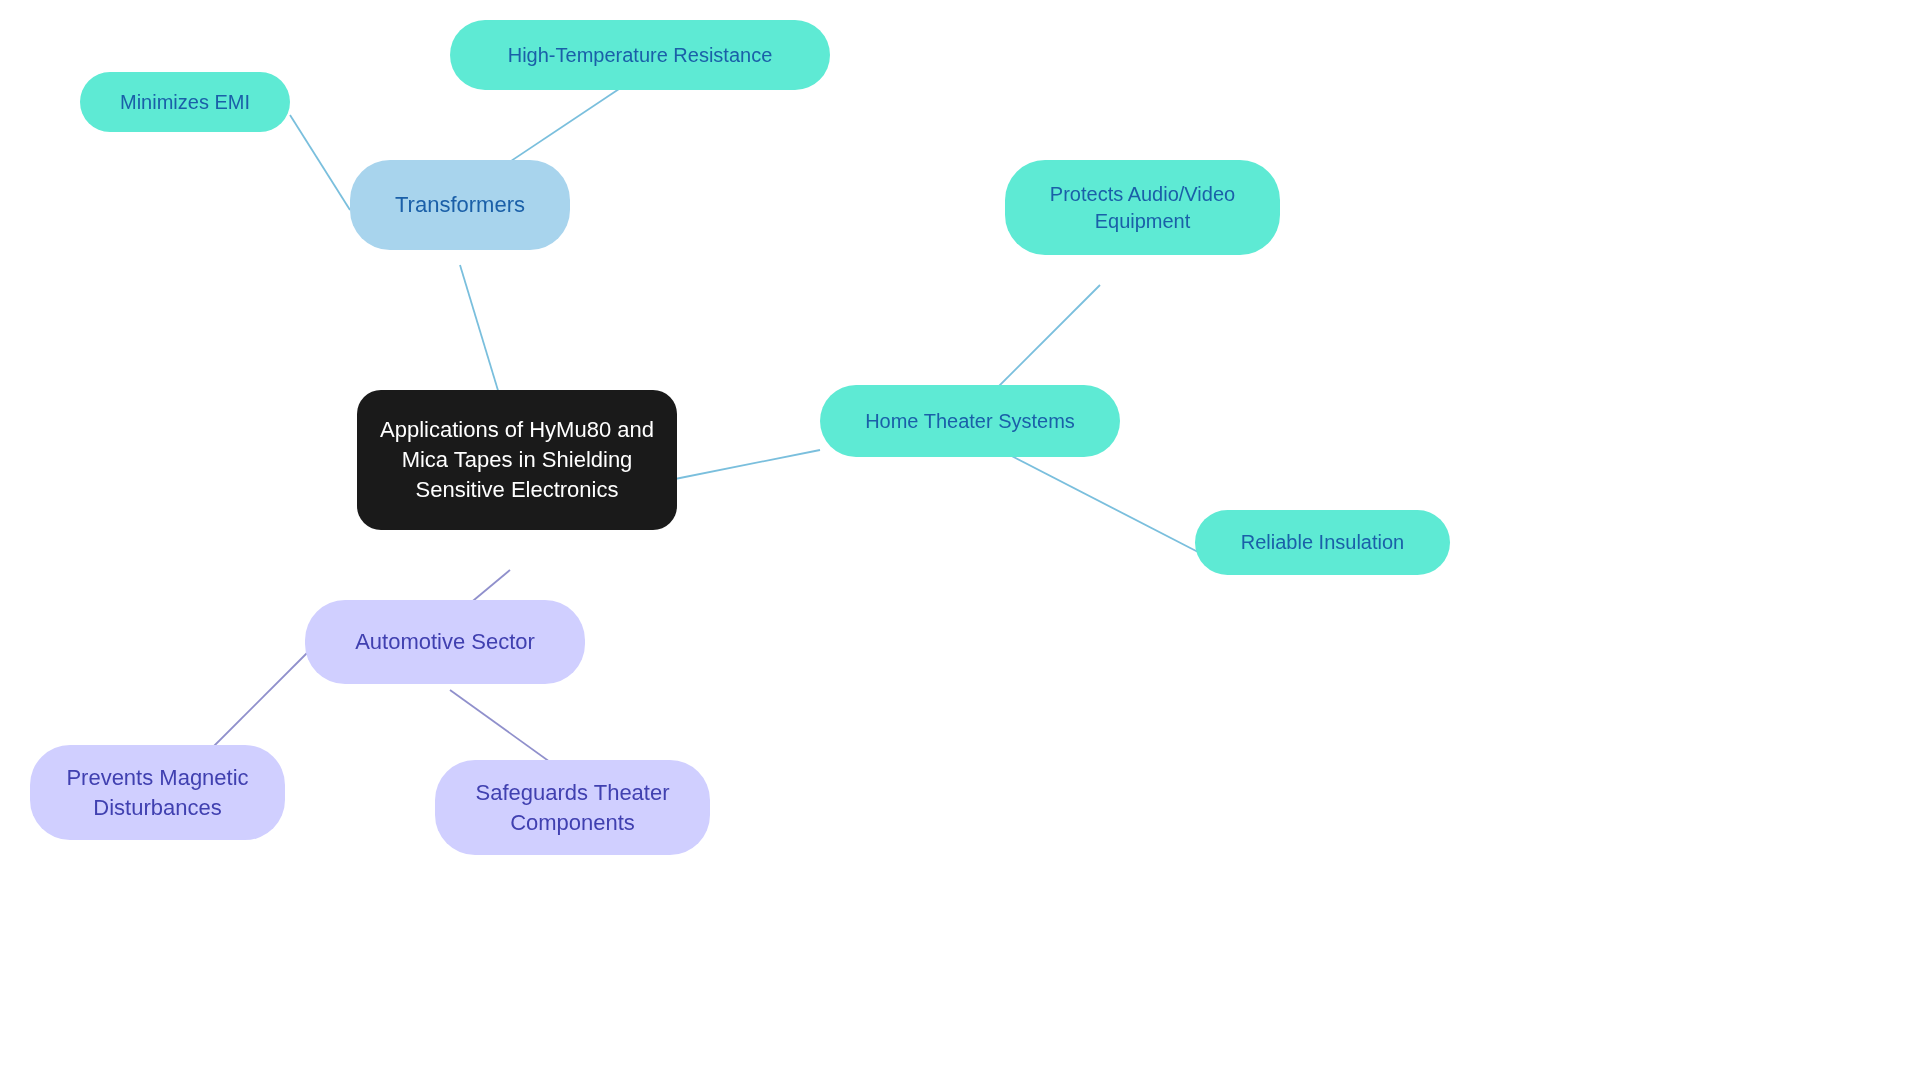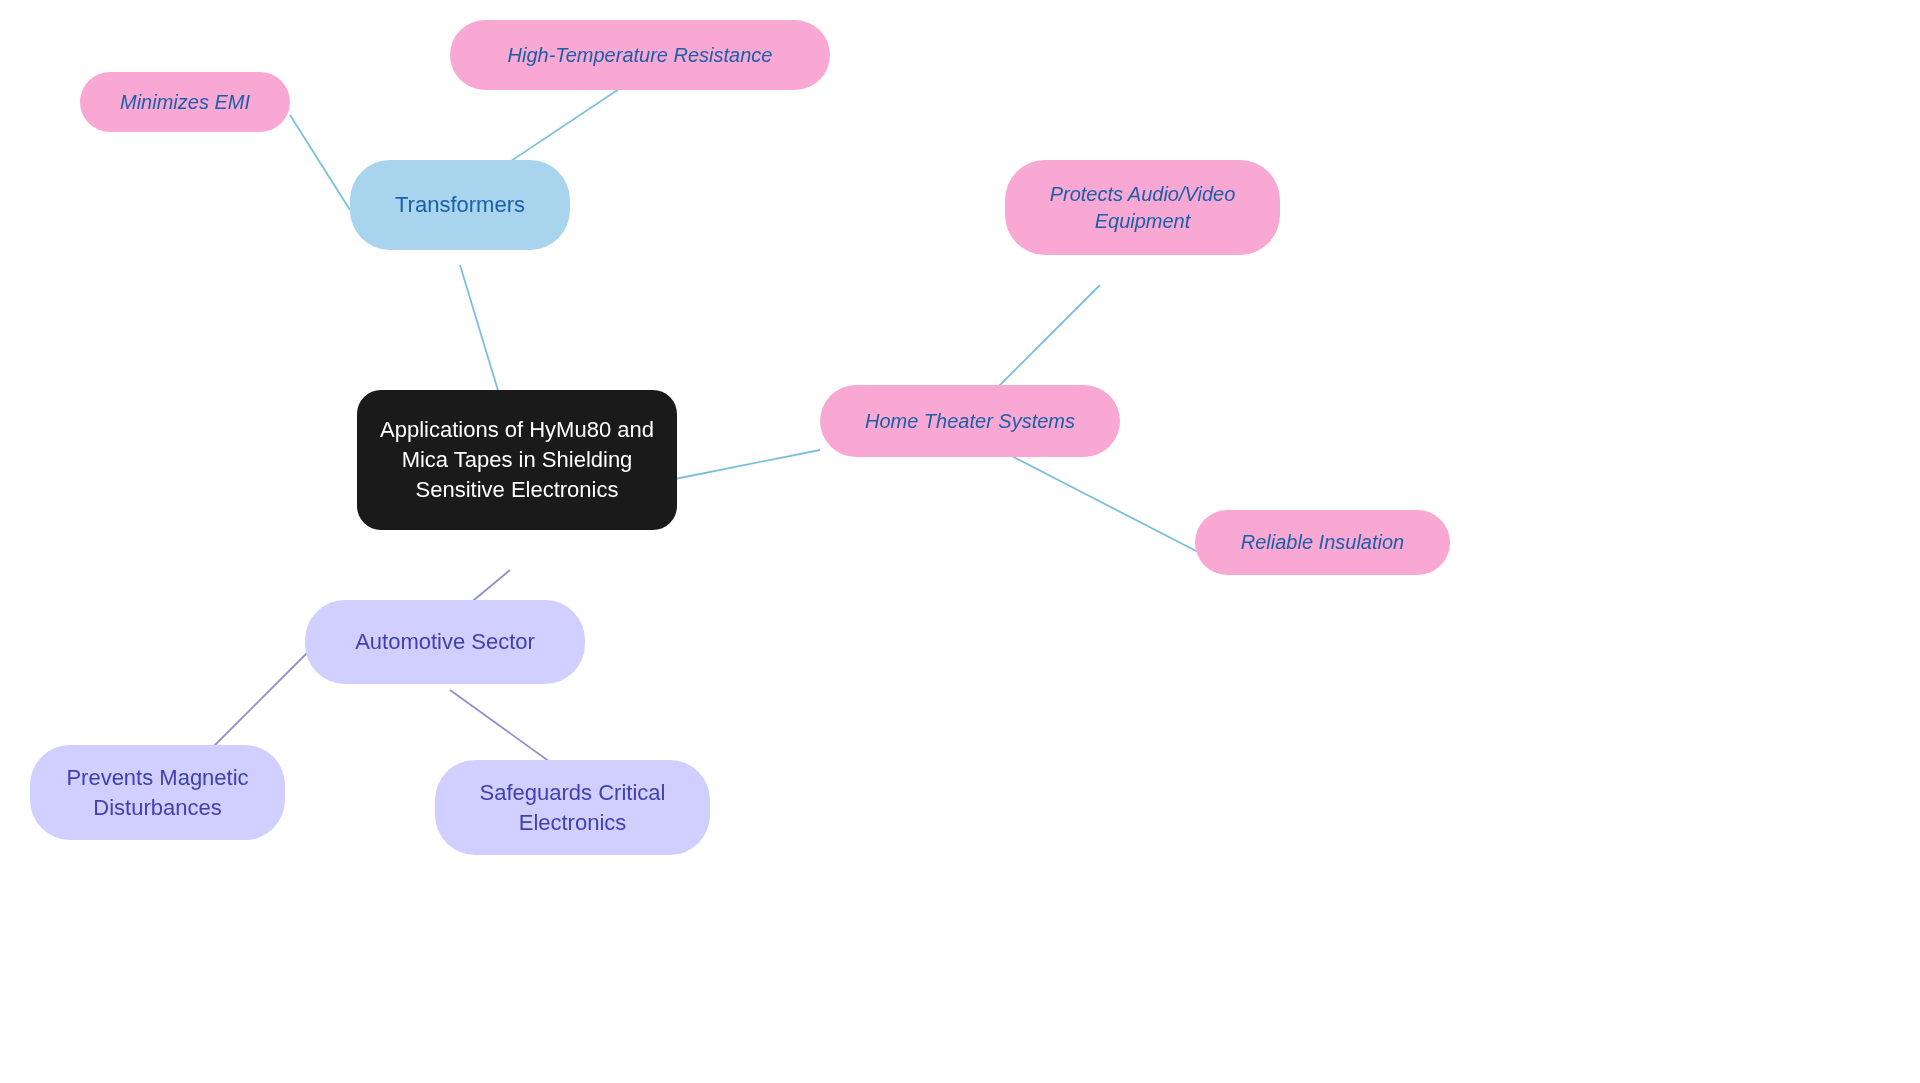--- a/index.html
+++ b/index.html
@@ -33,24 +33,23 @@
     .node-center {
       background: #1a1a1a;
       color: #ffffff;
       font-size: 22px;
       font-weight: 500;
       width: 320px;
       height: 140px;
       border-radius: 24px;
     }
     .node-blue-light {
-      background: #f9a8d4;
+      background: #5eead4;
       color: #1a5fa8;
       font-size: 20px;
-      font-style: italic;
     }
     .node-blue-medium {
       background: #a8d4ed;
       color: #1a5fa8;
       font-size: 22px;
     }
     .node-purple-light {
       background: #d0cfff;
       color: #4040b0;
       font-size: 22px;
@@ -110,14 +109,14 @@
 
 <div class="node node-purple-light" style="left: 305px; top: 600px; width: 280px; height: 84px;">
   <span>Automotive Sector</span>
 </div>
 
 <div class="node node-purple-light" style="left: 30px; top: 745px; width: 255px; height: 95px;">
   <span>Prevents Magnetic Disturbances</span>
 </div>
 
 <div class="node node-purple-light" style="left: 435px; top: 760px; width: 275px; height: 95px;">
-  <span>Safeguards Critical Electronics</span>
+  <span>Safeguards Theater Components</span>
 </div>
 
 </body></html>

